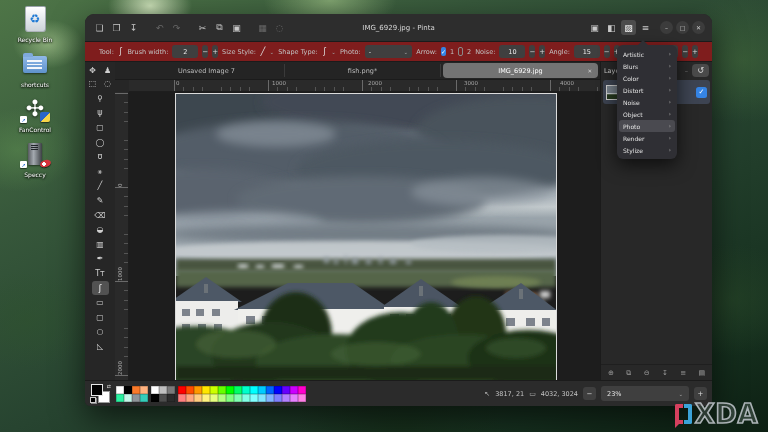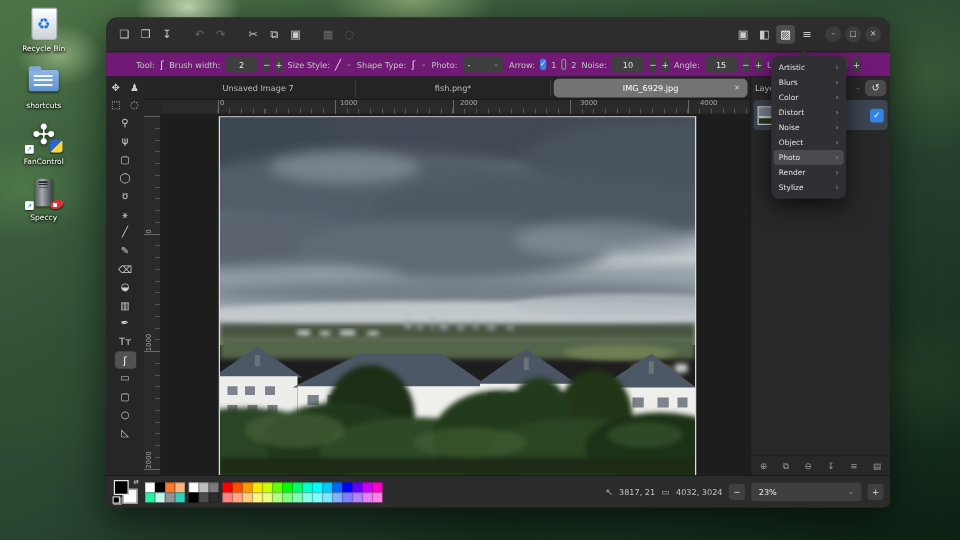--- a/index.html
+++ b/index.html
@@ -43,22 +43,22 @@
     background:#2d2d2d;border-radius:9px 9px 0 0;border-bottom:1px solid #1b1b1b;box-sizing:border-box}
   .tb-icons{display:flex;align-items:center;gap:2px;z-index:2}
   .tbi{width:15px;height:15px;display:flex;align-items:center;justify-content:center;font-size:9px;color:#c9c9c9;border-radius:3px}
   .tbi.dim{color:#686868}
   .tbi.spacer{width:7px}
   .tbi.active{background:#4c4c4c;color:#fff}
   .tb-title{position:absolute;left:0;right:0;text-align:center;font-size:7px;color:#d8d8d8}
   .tb-right{margin-left:auto;display:flex;align-items:center;gap:3px;z-index:2}
   .wc{width:13px;height:13px;border-radius:50%;background:#3c3c3c;color:#cfcfcf;font-size:6px;display:flex;align-items:center;justify-content:center}
   
-  .optbar{position:absolute;top:28px;left:0;right:0;height:20px;background:#701a75;display:flex;align-items:center;gap:4px;
-    padding:0 24px;font-size:6.5px;color:#c9c9c9;border-bottom:1px solid #1b1b1b;box-sizing:border-box;white-space:nowrap;overflow:hidden}
+  .optbar{position:absolute;top:28px;left:0;right:0;height:20px;background:#7f1d1d;display:flex;align-items:center;gap:4px;
+    padding:0 14px;font-size:6.5px;color:#c9c9c9;border-bottom:1px solid #1b1b1b;box-sizing:border-box;white-space:nowrap;overflow:hidden}
   .lbl{color:#c2c2c2}
   .pill{background:#3f3f3f;border-radius:3px;height:13px;min-width:22px;display:inline-flex;align-items:center;justify-content:center;color:#ececec;padding:0 2px}
   .sbtn{background:#3f3f3f;border-radius:3px;width:13px;height:13px;display:inline-flex;align-items:center;justify-content:center;color:#dcdcdc;font-size:7px}
   .ticon{width:13px;height:13px;display:inline-flex;align-items:center;justify-content:center;color:#e0e0e0;font-size:8px}
   .chev{color:#9f9f9f;font-size:5.5px}
   .dashfield{background:#3f3f3f;border-radius:3px;height:13px;width:100px;display:inline-flex;align-items:center;padding:0 4px;color:#ececec;box-sizing:border-box}
   .dashfield .chev{margin-left:auto}
   .cb{width:9px;height:9px;border-radius:2px;background:#3584e4;color:#fff;font-size:6px;display:inline-flex;align-items:center;justify-content:center}
   .cb.empty{background:transparent;border:1px solid #8a8a8a;width:7px;height:7px}
   
@@ -185,20 +185,21 @@
           <span class="tbi dim">↶</span>
           <span class="tbi dim">↷</span>
           <span class="tbi spacer"></span>
           <span class="tbi">✂</span>
           <span class="tbi">⧉</span>
           <span class="tbi">▣</span>
           <span class="tbi spacer"></span>
           <span class="tbi dim">▦</span>
           <span class="tbi dim">◌</span>
         </div>
+      <div class="tb-title">IMG_6929.jpg - Pinta</div>
       <div class="tb-right">
         <span style="display:flex;gap:2px">
 
         <span class="tbi">▣</span>
             <span class="tbi">◧</span>
             <span class="tbi active">▨</span>
             <span class="tbi">≡</span>
           </span>
         <span style="display:flex;gap:3px;margin-left:4px">
 
@@ -580,14 +581,19 @@
       <div class="mi">
         <span>Render</span>
         <span class="chevron">›</span>
       </div>
       <div class="mi">
         <span>Stylize</span>
         <span class="chevron">›</span>
       </div>
     </div>
 
+  <div class="xda">
+    <span class="xb xl"></span>
+    <span class="xb xr"></span>
+    <span class="xtxt">XDA</span>
+  </div>
 
 </div>
 
 </body></html>

